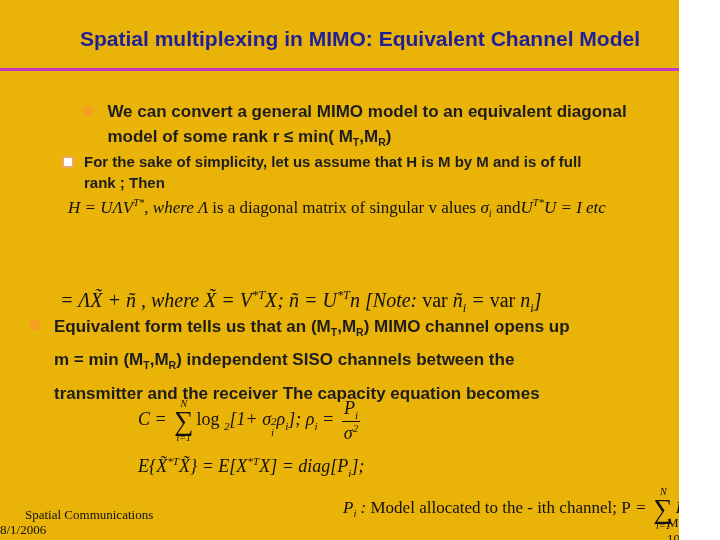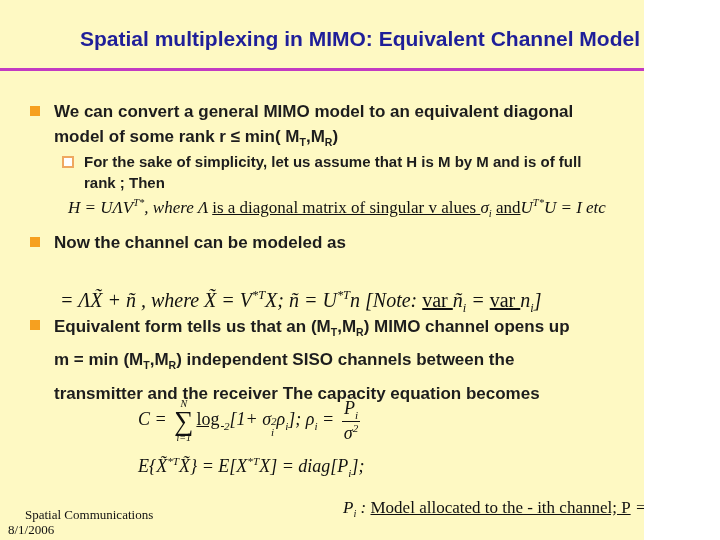--- a/index.html
+++ b/index.html
@@ -1,22 +1,23 @@
 <!DOCTYPE html>
 <html><head>
 <meta charset="utf-8">
 <style>
   html,body{margin:0;padding:0;}
   .slide{
     position:relative;
     width:644px;height:540px;
-    background:#fef9c3;
+    background:#eab308;
     overflow:hidden;
     font-family:"Liberation Sans",sans-serif;
     color:#1d1d1d;
+    padding-left:35px;
   }
   .title{
     position:absolute;top:27px;left:0;width:720px;
     text-align:center;
     font-size:21px;font-weight:bold;
     color:#1f1f99;
     letter-spacing:0px;
   }
   .rule{
     position:absolute;top:68px;left:0;width:720px;height:3px;
@@ -34,21 +35,21 @@
   .btxt{font-size:17px;font-weight:bold;line-height:25px;}
   .btxt3{font-size:17px;font-weight:bold;line-height:28px;}
   .sbtxt{font-size:15px;font-weight:bold;line-height:21px;}
   .math{
     position:absolute;
     font-family:"Liberation Serif","DejaVu Serif",serif;
     font-style:italic;
     font-size:17px;color:#111;
     white-space:nowrap;
   }
-  .math .rm{font-style:normal;text-decoration:underline;}
+  .math .rm{font-style:normal;}
   sup,sub{font-size:0.62em;}
   .ssk{display:inline-flex;flex-direction:column;line-height:1;font-size:0.62em;vertical-align:0.05em;text-align:left;}
   .bigop{display:inline-flex;flex-direction:column;align-items:center;vertical-align:middle;line-height:1;margin:0 3px;}
   .bigop .lim{font-size:10px;}
   .bigop .sig{font-size:27px;line-height:0.9;font-style:normal;}
   .frac{display:inline-block;text-align:center;vertical-align:middle;margin:0 3px;line-height:1.15;}
   .frac .num{display:block;border-bottom:1px solid #111;padding:0 2px;}
   .frac .den{display:block;padding:0 2px;}
   .footer{
     position:absolute;
@@ -57,36 +58,32 @@
   }
 </style>
 </head>
 <body>
 
 <div class="slide">
 
   <div class="title">Spatial multiplexing in MIMO: Equivalent Channel Model</div>
   <div class="rule"></div>
 
-  <div class="bullet-row" style="left:30px;top:99px;width:650px;">
+  <div class="bullet-row" style="left:30px;top:99px;width:650px;justify-content:center;">
     <span class="sq"></span>
     <div class="btxt">We can convert a general MIMO model to an equivalent diagonal<br>model of some rank r ≤ min( M<sub>T</sub>,M<sub>R</sub>)</div>
   </div>
 
   <div class="bullet-row" style="left:62px;top:151px;width:630px;">
     <span class="sq-hollow"></span>
     <div class="sbtxt">For the sake of simplicity, let us assume that H is M by M and is of full<br>rank ; Then</div>
   </div>
 
   <div class="math" style="left:68px;top:197px;">H = UΛV<sup>T*</sup>, where Λ <span class="rm">is a diagonal  matrix  of singular v alues </span>σ<sub>i</sub> <span class="rm">and</span>U<sup>T*</sup>U = I etc</div>
 
-  <div class="bullet-row" style="left:30px;top:230px;width:650px;">
-    <span class="sq"></span>
-    <div class="btxt">Now the channel can be modeled as</div>
-  </div>
 
   <div class="math" style="left:60px;top:288px;font-size:20px;">= ΛX̃ + ñ ,  where  X̃ = V<sup>*T</sup>X;  ñ = U<sup>*T</sup>n  [Note: <span class="rm">var </span>ñ<sub>i</sub> = <span class="rm">var </span>n<sub>i</sub>]</div>
 
   <div class="bullet-row" style="left:30px;top:313px;width:660px;">
     <span class="sq"></span>
     <div class="btxt3">Equivalent form tells us that an (M<sub>T</sub>,M<sub>R</sub>) MIMO channel opens up<br>m = min (M<sub>T</sub>,M<sub>R</sub>) independent SISO channels between the<br>transmitter and the receiver  The capacity equation becomes</div>
   </div>
 
   <div class="math" style="left:138px;top:398px;font-size:18px;">C = <span class="bigop">
         <span class="lim">N</span>
@@ -99,16 +96,16 @@
 
   <div class="math" style="left:138px;top:455px;font-size:18px;">E{X̃<sup>*T</sup>X̃} = E[X<sup>*T</sup>X] = diag[P<sub>i</sub>];</div>
 
   <div class="math" style="left:343px;top:487px;font-size:17px;">P<sub>i</sub> : <span class="rm">Model  allocated  to the - ith  channel; P</span> = <span class="bigop">
         <span class="lim">N</span>
         <span class="sig">∑</span>
         <span class="lim">i=1</span>
       </span>P<sub>i</sub></div>
 
   <div class="footer" style="left:25px;top:507px;">Spatial Communications</div>
-  <div class="footer" style="left:8px;top:522px;">8/1/2006</div>
+  <div class="footer" style="left:0;top:522px;">8/1/2006</div>
   <div class="footer" style="left:631px;top:515px;margin-left:36px;">MIMO-10</div>
 
 </div>
 
 </body></html>

